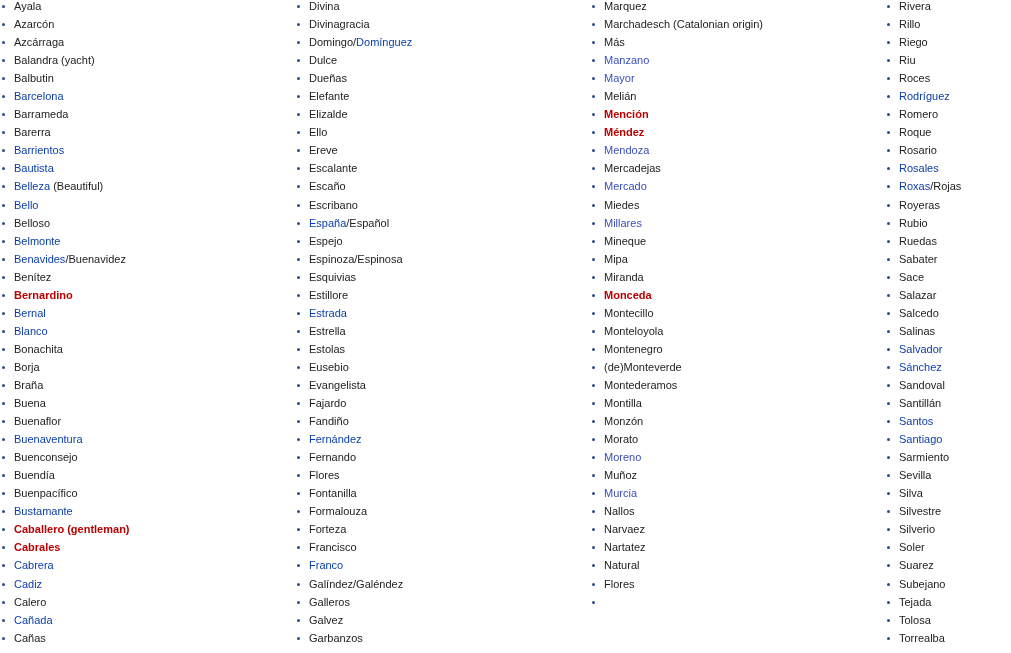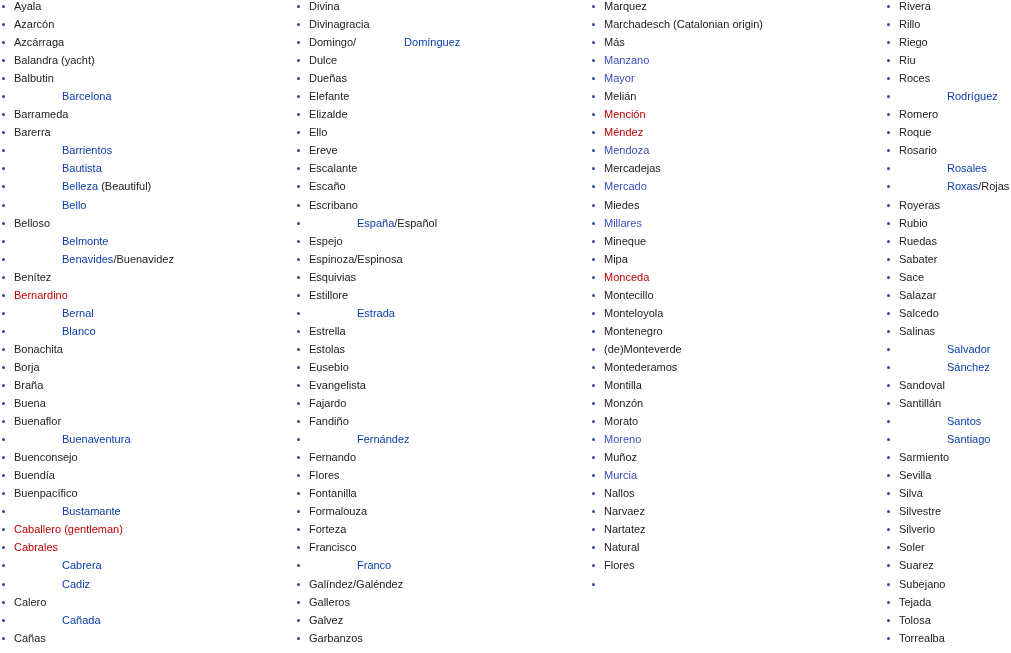--- a/index.html
+++ b/index.html
@@ -34,23 +34,23 @@
       content: "";
       position: absolute;
       left: 2px;
       top: 8px;
       width: 3px;
       height: 3px;
       border-radius: 50%;
       background: #2a4b8d;
     }
     .t-plain { color: #222222; }
-    .t-link { color: #0b3ea8; cursor: pointer; padding-left: 48px; }
+    .t-link { color: #0b3ea8; cursor: pointer; }
     .t-visited { color: #3a4ebc; cursor: pointer; }
-    .t-new { color: #ba0000; cursor: pointer; }
+    .t-new { color: #ba0000; cursor: pointer; font-weight: bold; }
   </style>
 </head>
 <body>
 
 <ul class="col" style="left:0px;">
     <li><span class="t-plain">Ayala</span></li>
     <li><span class="t-plain">Azarcón</span></li>
     <li><span class="t-plain">Azcárraga</span></li>
     <li><span class="t-plain">Balandra (yacht)</span></li>
     <li><span class="t-plain">Balbutin</span></li>
@@ -135,20 +135,21 @@
     <li><span class="t-plain">Melián</span></li>
     <li><a class="t-new">Mención</a></li>
     <li><a class="t-new">Méndez</a></li>
     <li><a class="t-visited">Mendoza</a></li>
     <li><span class="t-plain">Mercadejas</span></li>
     <li><a class="t-visited">Mercado</a></li>
     <li><span class="t-plain">Miedes</span></li>
     <li><a class="t-visited">Millares</a></li>
     <li><span class="t-plain">Mineque</span></li>
     <li><span class="t-plain">Mipa</span></li>
+    <li><span class="t-plain">Miranda</span></li>
     <li><a class="t-new">Monceda</a></li>
     <li><span class="t-plain">Montecillo</span></li>
     <li><span class="t-plain">Monteloyola</span></li>
     <li><span class="t-plain">Montenegro</span></li>
     <li><span class="t-plain">(de)Monteverde</span></li>
     <li><span class="t-plain">Montederamos</span></li>
     <li><span class="t-plain">Montilla</span></li>
     <li><span class="t-plain">Monzón</span></li>
     <li><span class="t-plain">Morato</span></li>
     <li><a class="t-visited">Moreno</a></li>

